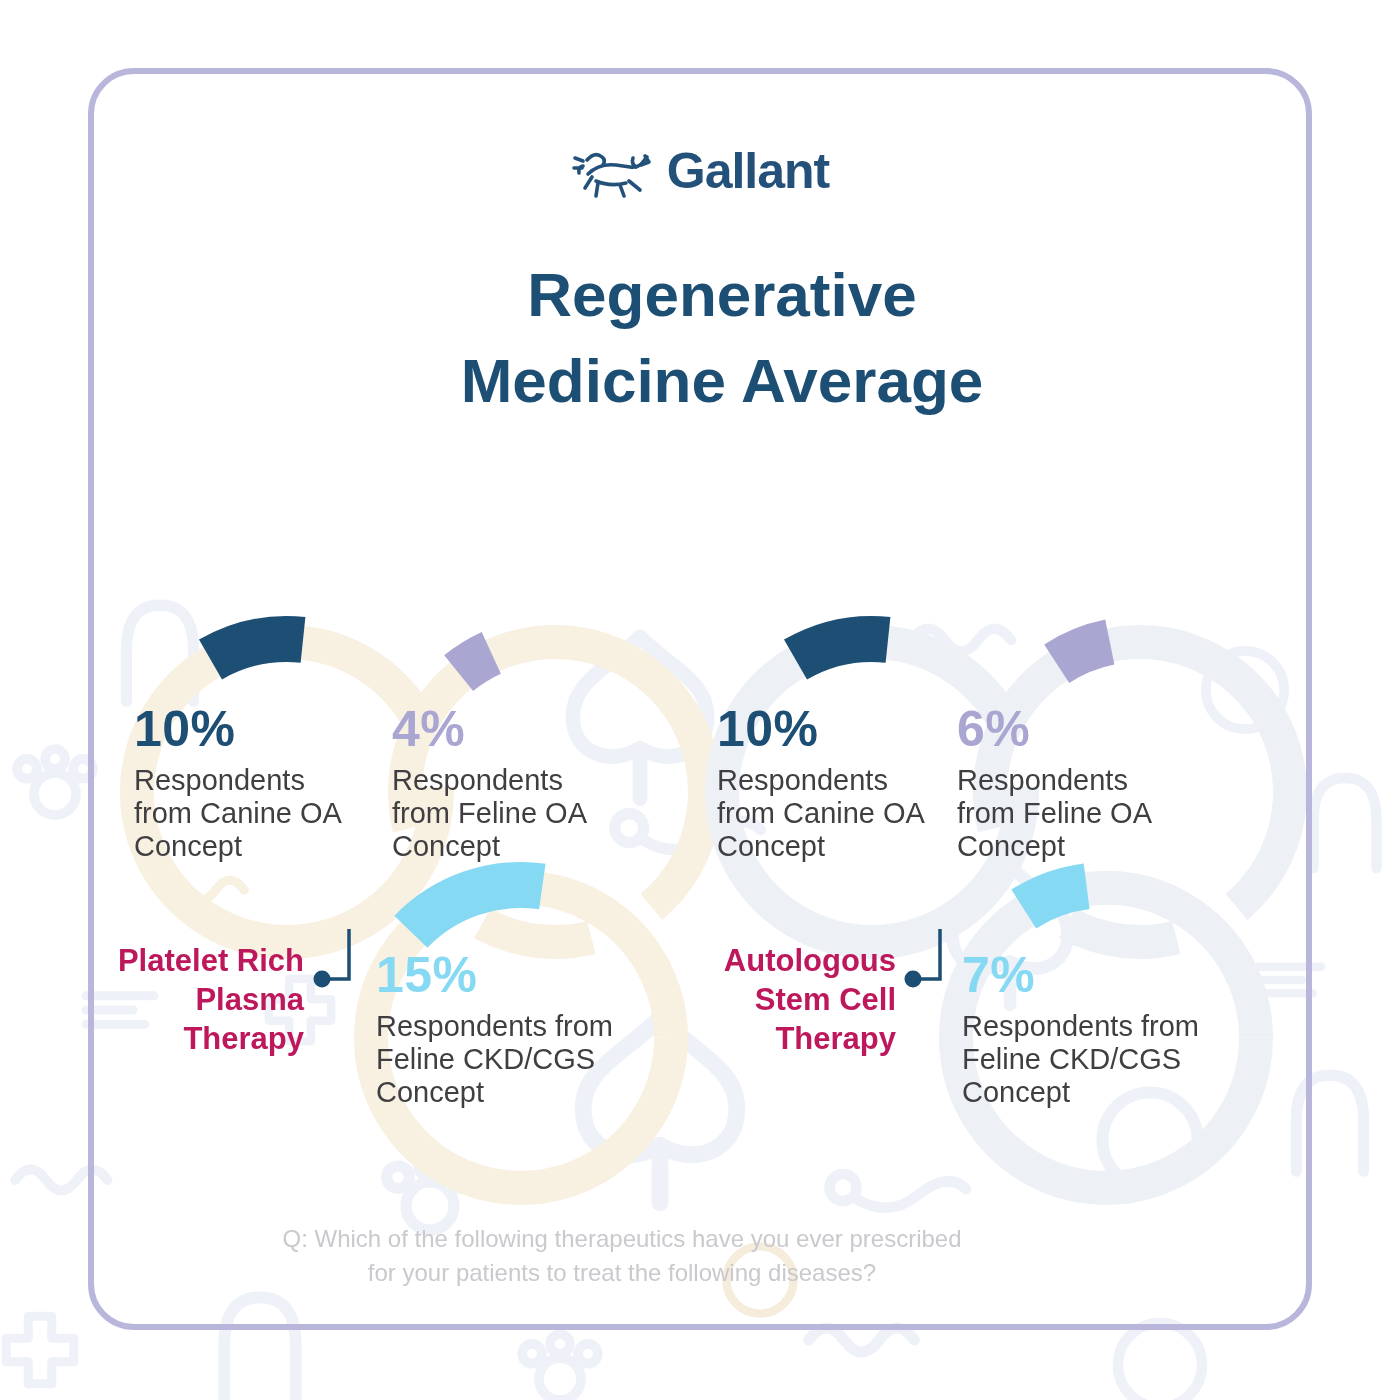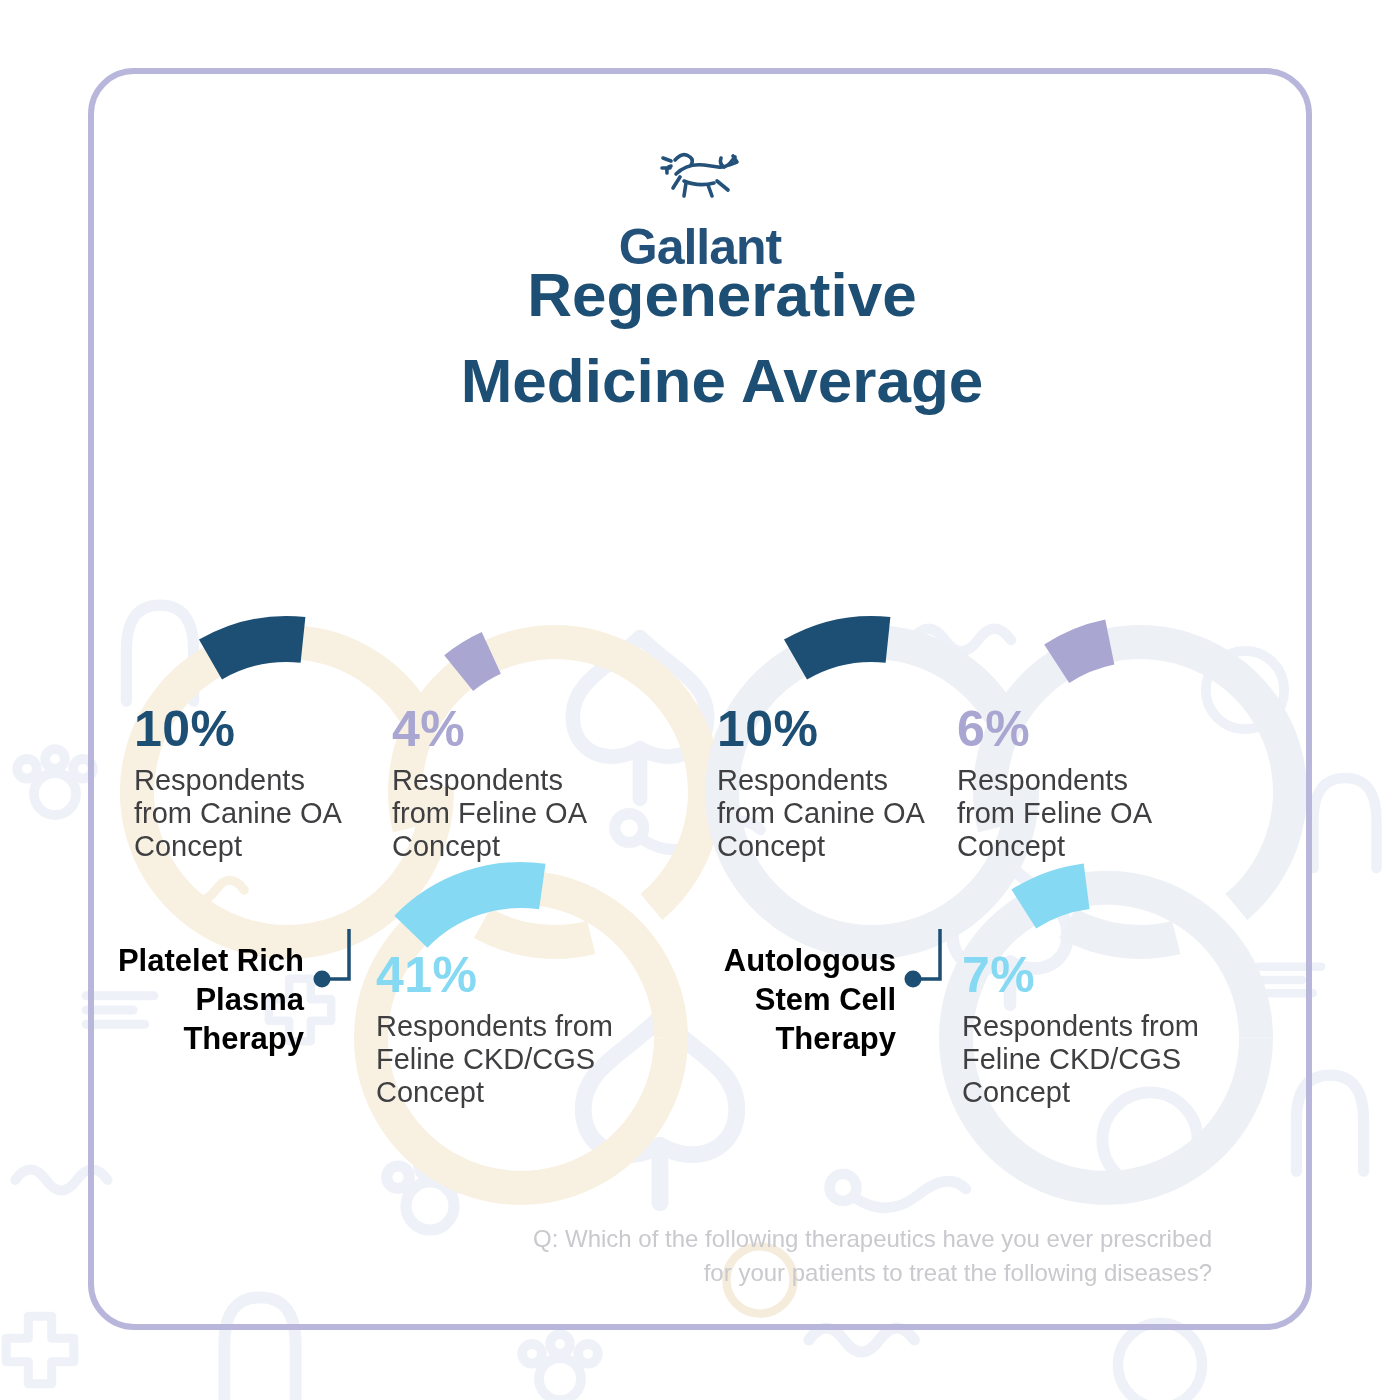--- a/index.html
+++ b/index.html
@@ -2,30 +2,30 @@
 <html><head>
 <meta charset="utf-8">
 <style>
   html,body{margin:0;padding:0;background:#ffffff;}
   .page{position:relative;width:1400px;height:1400px;background:#ffffff;overflow:hidden;
         font-family:"Liberation Sans",sans-serif;}
   .bg-svg{position:absolute;left:0;top:0;z-index:0;}
   .card{position:absolute;left:88px;top:68px;width:1212px;height:1250px;
         border:6px solid #b9b6dc;border-radius:46px;z-index:1;pointer-events:none;}
   .logo-row{position:absolute;left:0;top:138px;width:1400px;display:flex;align-items:center;
-        justify-content:center;gap:14px;z-index:2;flex-direction:column;}
+        justify-content:center;gap:14px;z-index:2;}
   .brand{font-size:50px;font-weight:700;color:#24517a;letter-spacing:-1px;}
   .title{position:absolute;left:0;top:252px;width:1400px;text-align:center;z-index:2;
         color:#1d4e73;font-weight:700;font-size:62px;line-height:86px;letter-spacing:0px;margin-left:22px;}
   .stat{position:absolute;width:290px;transform:translateX(-50%);z-index:2;}
   .stat .val{font-size:50px;font-weight:700;letter-spacing:0.5px;margin-bottom:6px;}
   .stat .desc{font-size:29px;line-height:33px;color:#3f3f42;}
   .therapy{position:absolute;z-index:2;text-align:right;font-size:31px;font-weight:700;
-        color:#000000;line-height:39px;}
-  .footer{position:absolute;left:0;top:1222px;width:1212px;text-align:right;z-index:2;
+        color:#be185d;line-height:39px;}
+  .footer{position:absolute;left:16px;top:1222px;width:1212px;text-align:center;z-index:2;
         color:#c9c9ce;font-size:24px;line-height:34px;}
 </style>
 </head>
 <body>
 
 <div class="page">
 
   <svg class="bg-svg" width="1400" height="1400" viewBox="0 0 1400 1400">
     <defs>
       <g id="p-paw">
@@ -132,21 +132,21 @@
   </div>
   <div class="stat" style="left:537px;top:700px">
     <div class="val" style="color:#a9a7d2">4%</div>
     <div class="desc">
       <div>Respondents</div>
       <div>from Feline OA</div>
       <div>Concept</div>
     </div>
   </div>
   <div class="stat" style="left:521px;top:946px">
-    <div class="val" style="color:#85d9f2">41%</div>
+    <div class="val" style="color:#85d9f2">15%</div>
     <div class="desc">
       <div>Respondents from</div>
       <div>Feline CKD/CGS</div>
       <div>Concept</div>
     </div>
   </div>
 
   <div class="stat" style="left:862px;top:700px">
     <div class="val" style="color:#1d4e73">10%</div>
     <div class="desc">

